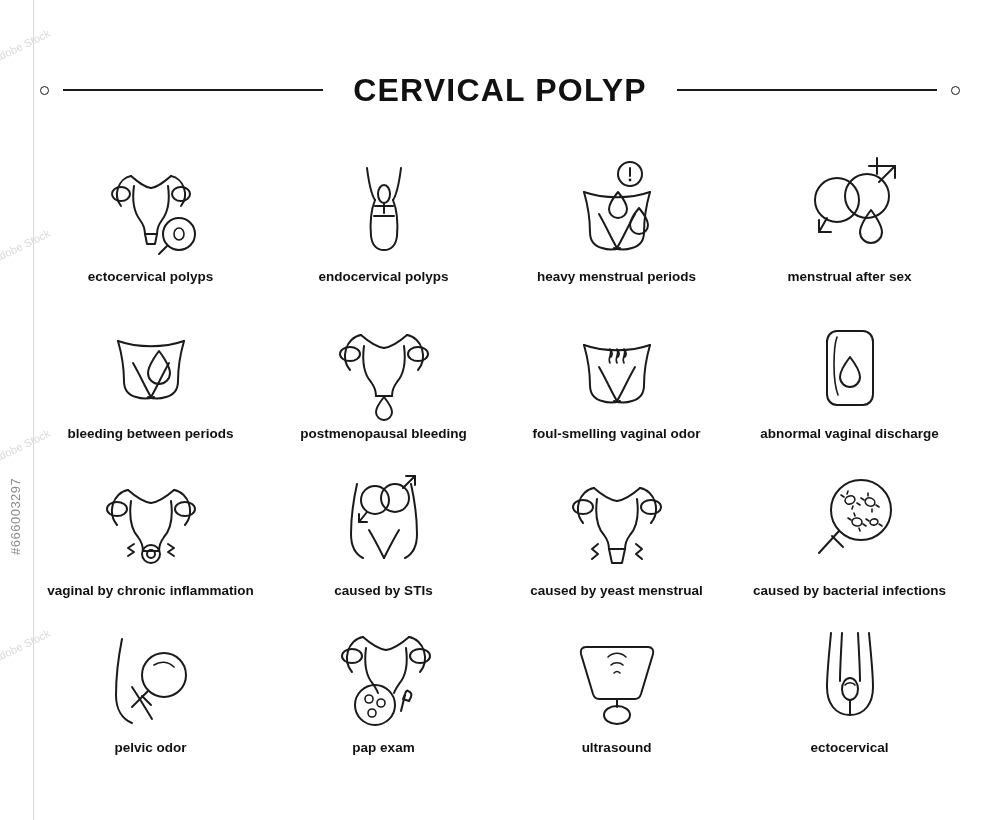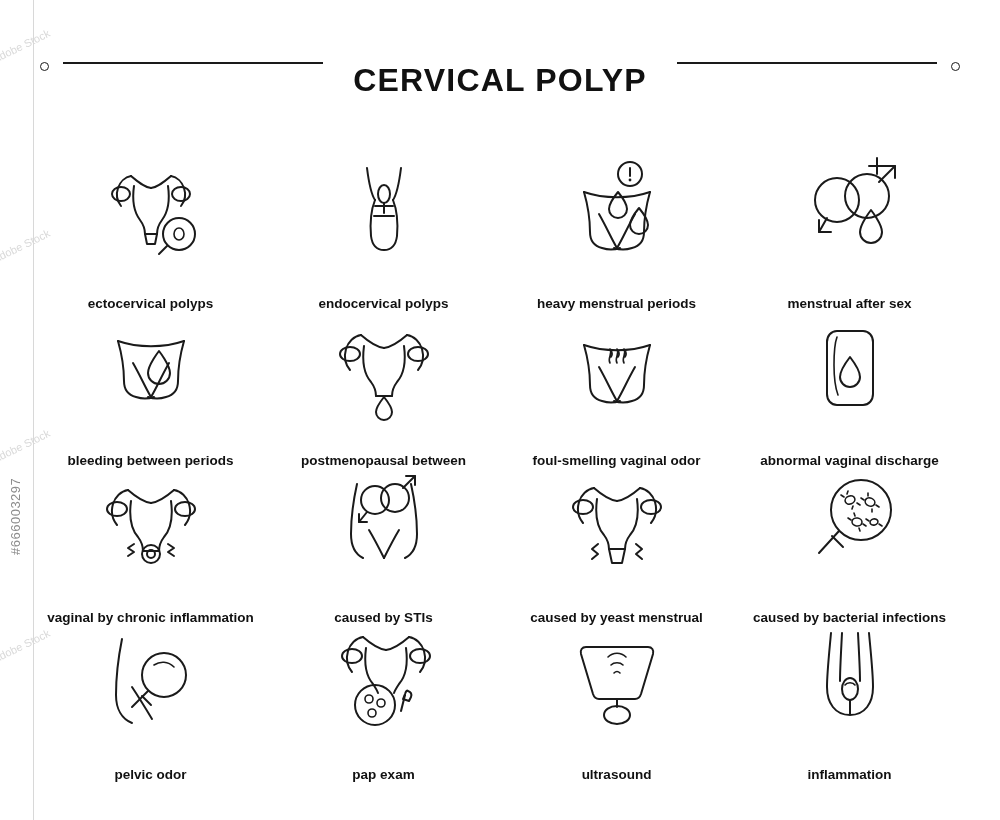--- a/index.html
+++ b/index.html
@@ -17,21 +17,21 @@
   }
 
   
   .header {
     position: absolute;
     top: 62px;
     left: 40px;
     right: 40px;
     height: 56px;
     display: flex;
-    align-items: flex-start;
+    align-items: center;
     gap: 14px;
   }
   .header .dot {
     width: 9px;
     height: 9px;
     border: 1.6px solid #1a1a1a;
     border-radius: 50%;
     box-sizing: border-box;
     flex: 0 0 auto;
   }
@@ -57,21 +57,21 @@
     width: 932px;
     display: grid;
     grid-template-columns: repeat(4, 1fr);
     grid-template-rows: repeat(4, 157px);
     row-gap: 0px;
   }
   .cell {
     display: flex;
     flex-direction: column;
     align-items: center;
-    justify-content: space-between;
+    justify-content: flex-start;
   }
   .art {
     width: 150px;
     height: 110px;
     display: flex;
     align-items: center;
     justify-content: center;
   }
   .art svg {
     display: block;
@@ -243,21 +243,21 @@
         <path class="s" d="M98 22c7 1 13 7 15 14 2 7 1 15-4 21"></path>
         <path class="s" d="M52 22c8 7 15 12 23 13"></path>
         <path class="s" d="M98 22c-8 7-15 12-23 13"></path>
         <ellipse class="s" cx="41" cy="41" rx="10" ry="7"></ellipse>
         <ellipse class="s" cx="109" cy="41" rx="10" ry="7"></ellipse>
         <path class="s" d="M55 33c-2 15 0 28 7 36 3 4 5 9 5 14h16c0-5 2-10 5-14 7-8 9-21 7-36"></path>
         <path class="s" d="M67 83h16"></path>
         <path class="s" d="M75 84c0 0-8 10-8 15a8 8 0 0016 0c0-5-8-15-8-15z"></path>
       </svg>
     </div>
-    <div class="cap">postmenopausal between</div>
+    <div class="cap">postmenopausal bleeding</div>
   </div>
 
   <div class="cell">
     <div class="art">
       <svg width="150" height="108" viewBox="0 0 150 108">
         <path class="s" d="M42 32c4 14 6 28 6 40 0 8 4 14 12 16 6 2 12 2 18 0"></path>
         <path class="s" d="M108 32c-4 14-6 28-6 40 0 8-4 14-12 16-6 2-12 2-18 0"></path>
         <path class="s" d="M42 32c20 7 46 7 66 0"></path>
         <path class="s" d="M57 54c8 14 12 24 18 34"></path>
         <path class="s" d="M93 54c-8 14-12 24-18 34"></path>
@@ -408,16 +408,16 @@
     <div class="art">
       <svg width="150" height="108" viewBox="0 0 150 108">
         <path class="s" d="M56 6c-2 22-4 40-4 54 0 16 8 28 23 28s23-12 23-28c0-14-2-32-4-54"></path>
         <path class="s" d="M67 6c-1 20-2 36-2 48"></path>
         <path class="s" d="M83 6c1 20 2 36 2 48"></path>
         <ellipse class="s" cx="75" cy="62" rx="8" ry="11"></ellipse>
         <path class="s" d="M75 73v14"></path>
         <path class="s-thin" d="M70 58c2-3 8-3 10 0"></path>
       </svg>
     </div>
-    <div class="cap">inflammation</div>
+    <div class="cap">ectocervical</div>
   </div>
 
 </div>
 
 </body></html>

